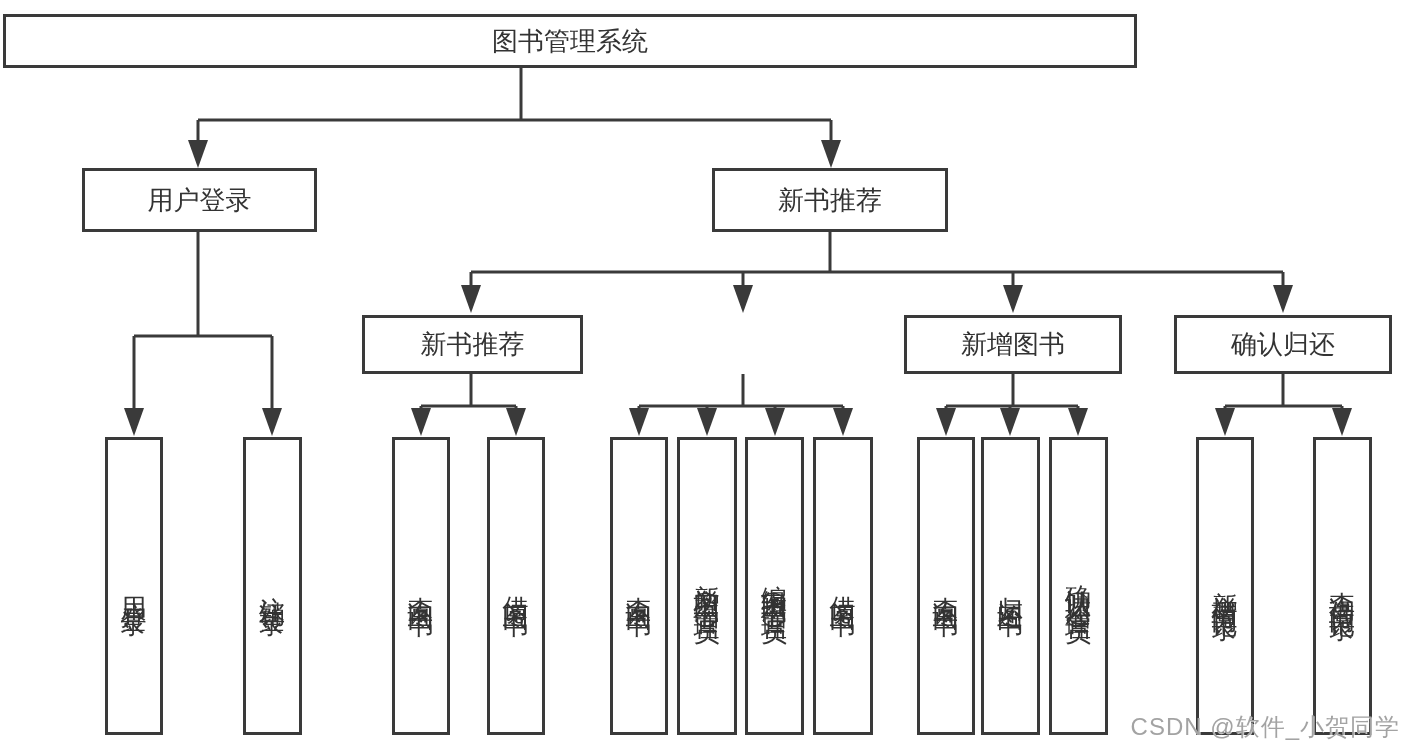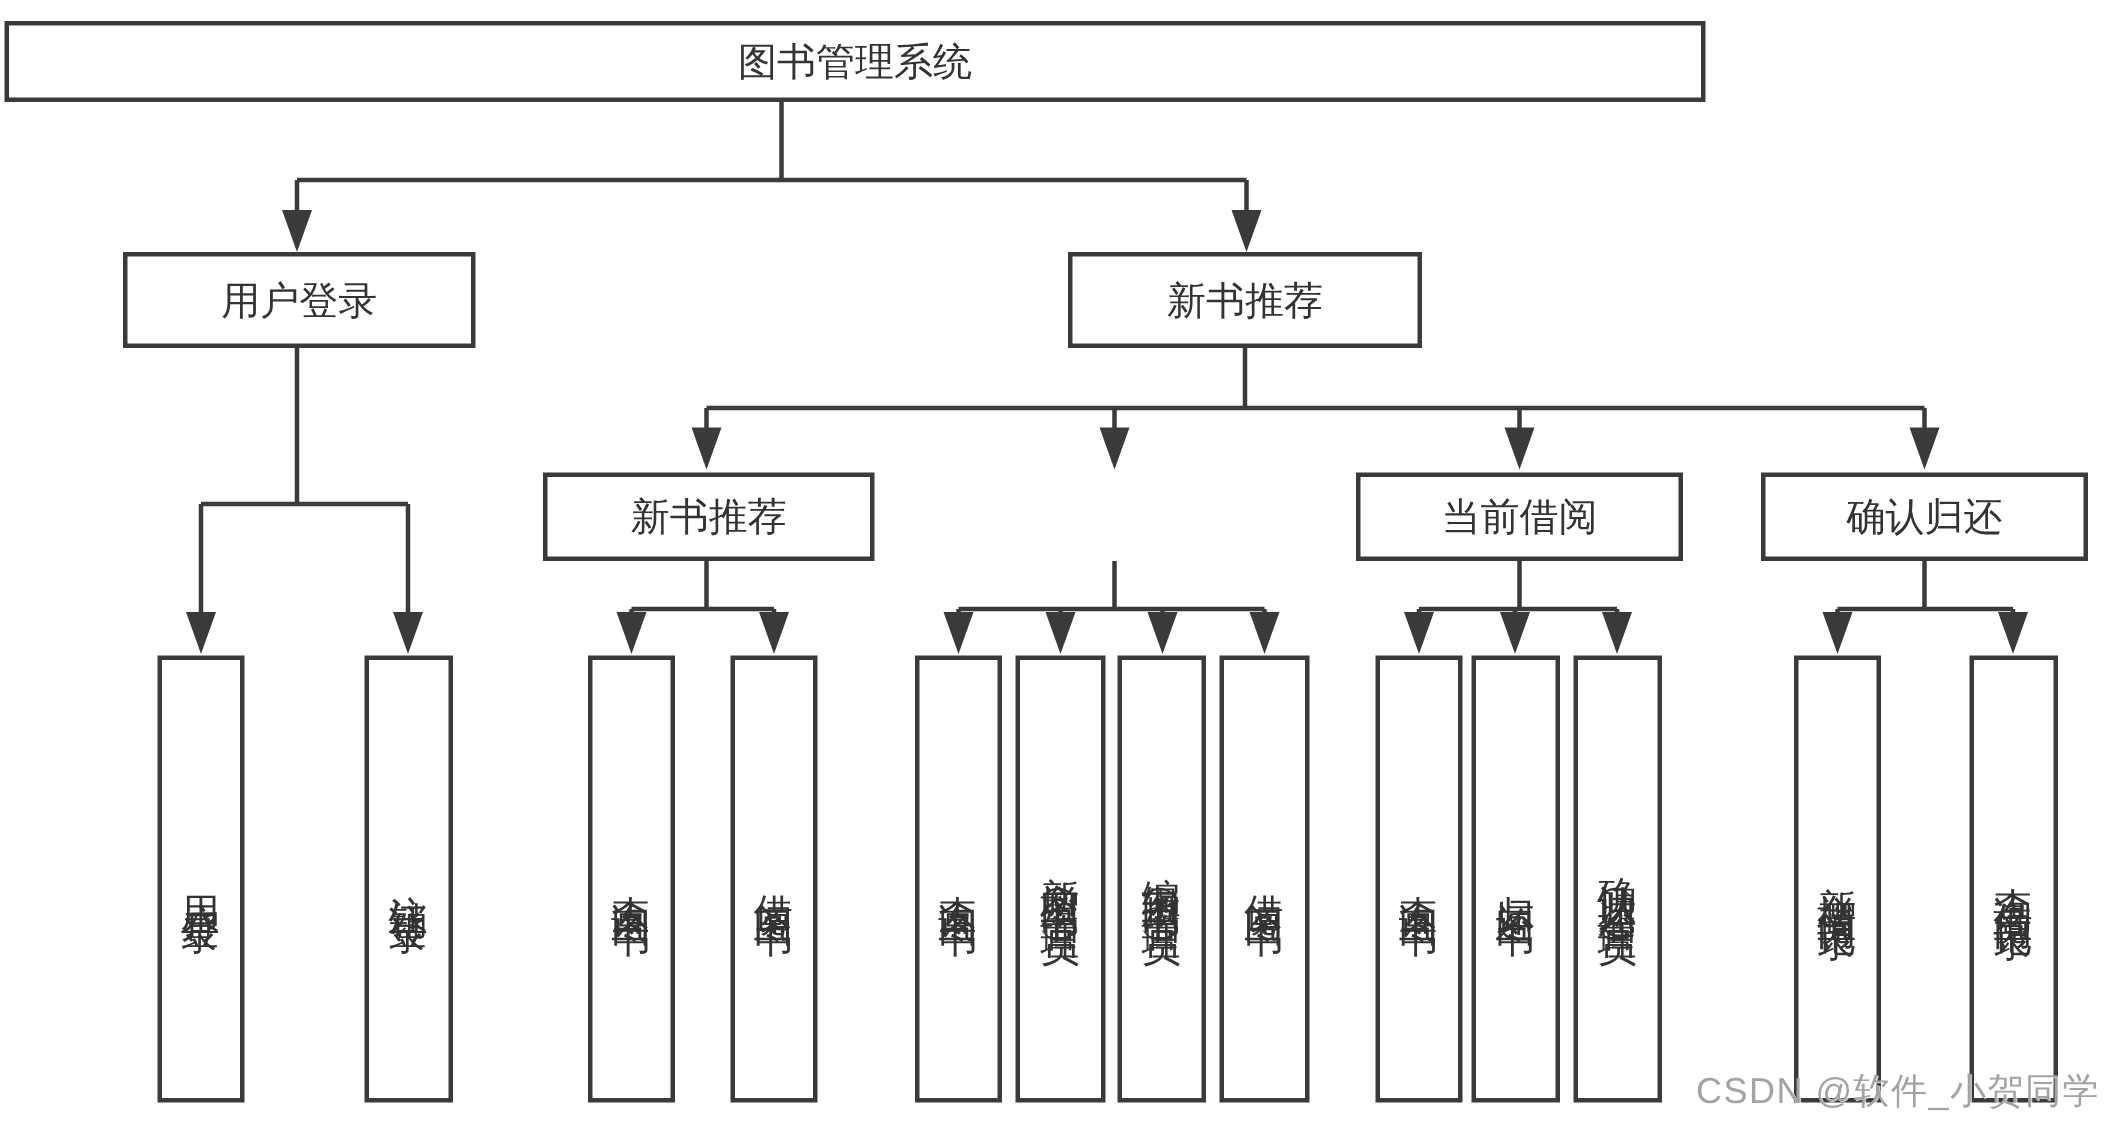--- a/index.html
+++ b/index.html
@@ -120,21 +120,21 @@
     <span>用户登录</span>
   </div>
   <div class="node" style="left:712px;top:168px;width:236px;height:64px">
     <span>新书推荐</span>
   </div>
 
   <div class="node" style="left:362px;top:315px;width:221px;height:59px">
     <span>新书推荐</span>
   </div>
   <div class="node" style="left:904px;top:315px;width:218px;height:59px">
-    <span>当前借阅</span>
+    <span>新增图书</span>
   </div>
   <div class="node" style="left:1174px;top:315px;width:218px;height:59px">
     <span>确认归还</span>
   </div>
 
   <div class="node leaf" style="left:105px;top:437px;width:58px;height:298px">
     <span>用户登录</span>
   </div>
   <div class="node leaf" style="left:243px;top:437px;width:59px;height:298px">
     <span>注销登录</span>

